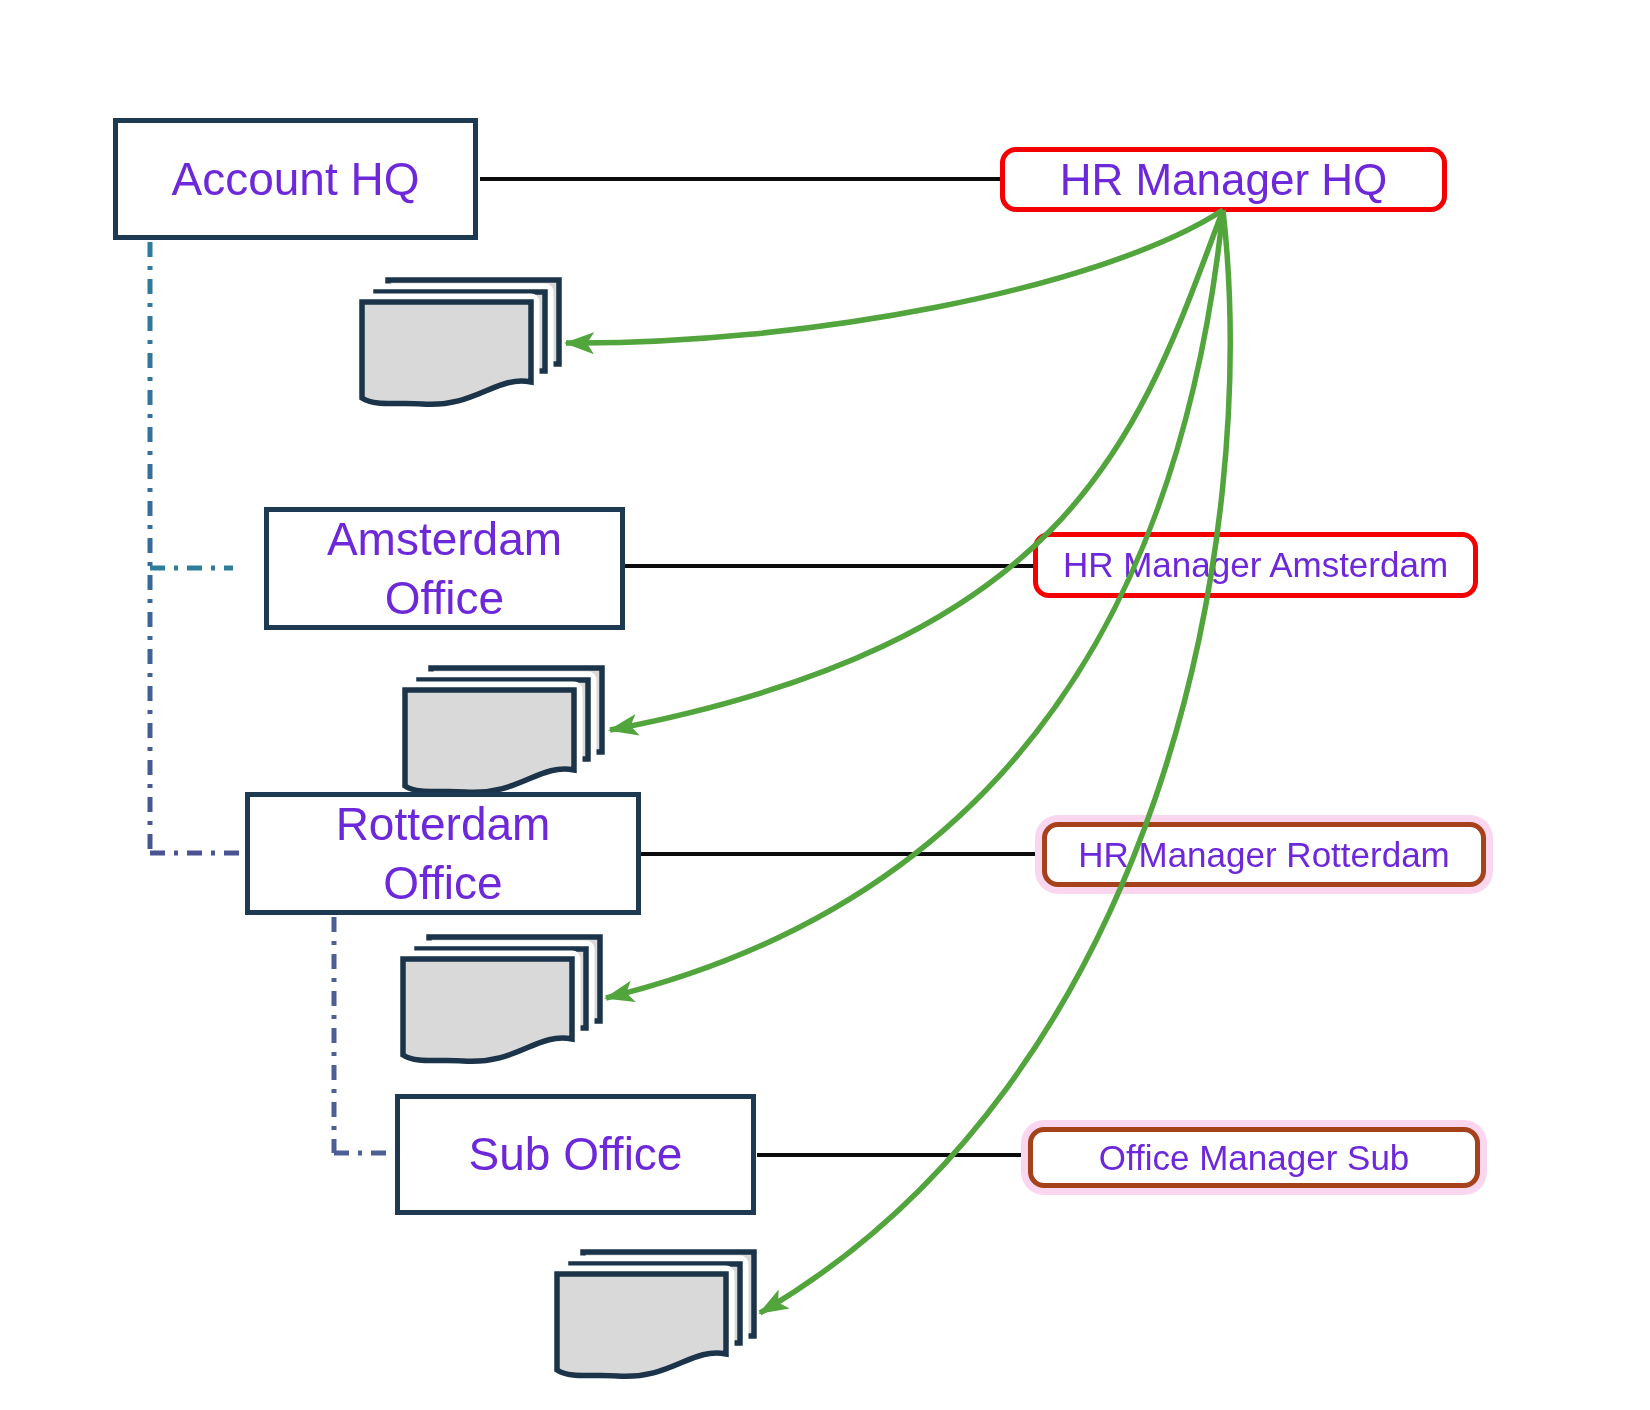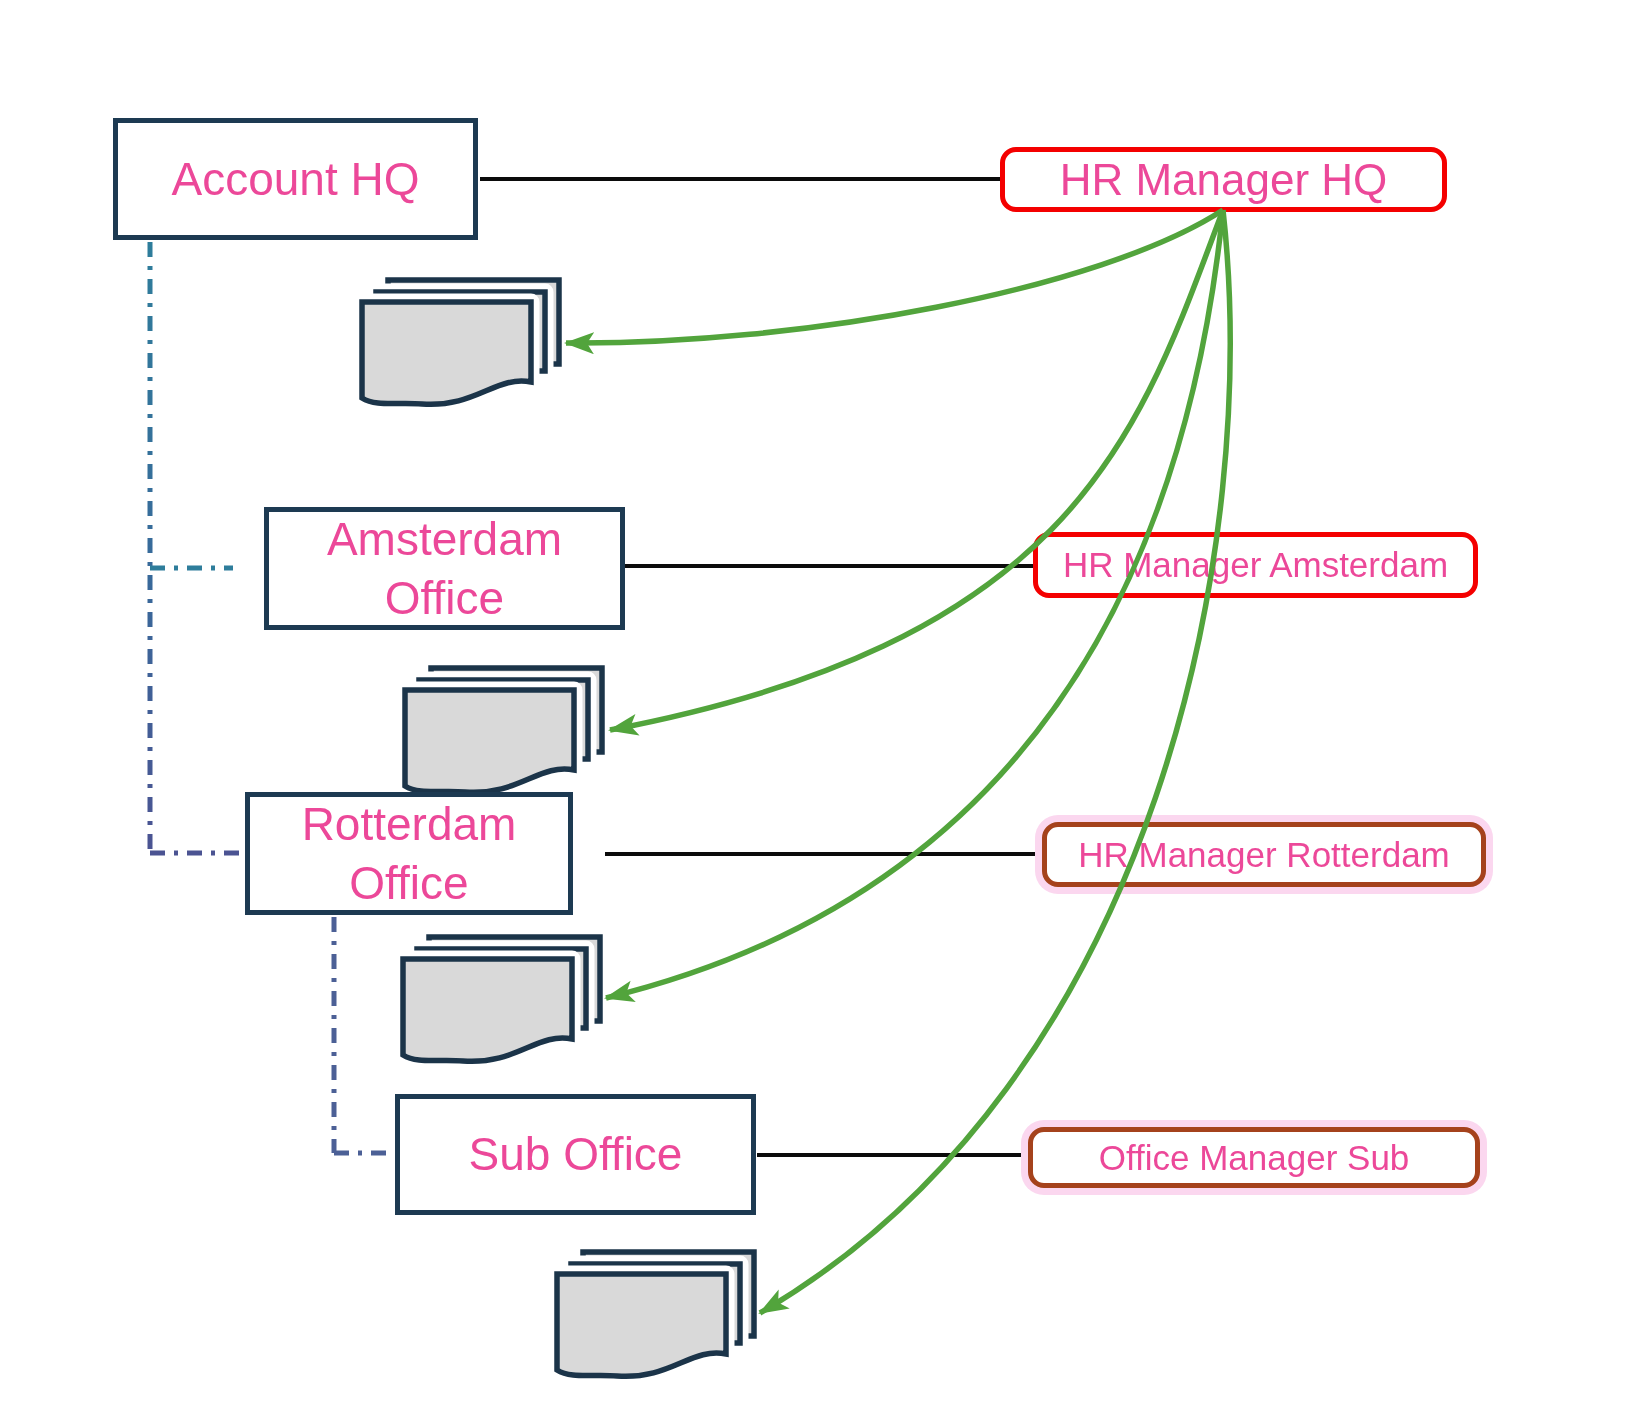--- a/index.html
+++ b/index.html
@@ -17,21 +17,21 @@
   }
   .base-layer { z-index:1; }
   .arrow-layer { z-index:3; }
 
   .node {
     position:absolute;
     box-sizing:border-box;
     display:flex; align-items:center; justify-content:center;
     text-align:center;
     background:#ffffff;
-    color:#ec4899;
+    color:#6d28d9;
     z-index:2;
     white-space:pre-line;
   }
   .office-box {
     border:5px solid #1d3a52;
     font-size:46px;
     line-height:1.28;
   }
   .mgr-box {
     border:5px solid #f40000;
@@ -105,21 +105,21 @@
     <use href="#docstack" transform="translate(405,668)"></use>
     <use href="#docstack" transform="translate(403,937)"></use>
     <use href="#docstack" transform="translate(557,1252)"></use>
   </svg>
 
   <div class="node office-box" style="left:113px; top:118px; width:365px; height:122px;">Account HQ</div>
 
   <div class="node office-box" style="left:236px; top:507px; width:361px; height:123px;margin-left:28px;">Amsterdam
 Office</div>
 
-  <div class="node office-box" style="left:245px; top:792px; width:328px; height:123px;">Rotterdam
+  <div class="node office-box" style="left:245px; top:792px; width:396px; height:123px;">Rotterdam
 Office</div>
 
   <div class="node office-box" style="left:395px; top:1094px; width:361px; height:121px;">Sub Office</div>
 
   <div class="node mgr-box mgr-hq" style="left:1000px; top:147px; width:447px; height:65px;">HR Manager HQ</div>
 
   <div class="node mgr-box mgr-small" style="left:1033px; top:532px; width:445px; height:66px;">HR Manager Amsterdam</div>
 
   <div class="node mgr-box mgr-small mgr-brown" style="left:1042px; top:822px; width:444px; height:65px;">HR Manager Rotterdam</div>
 

